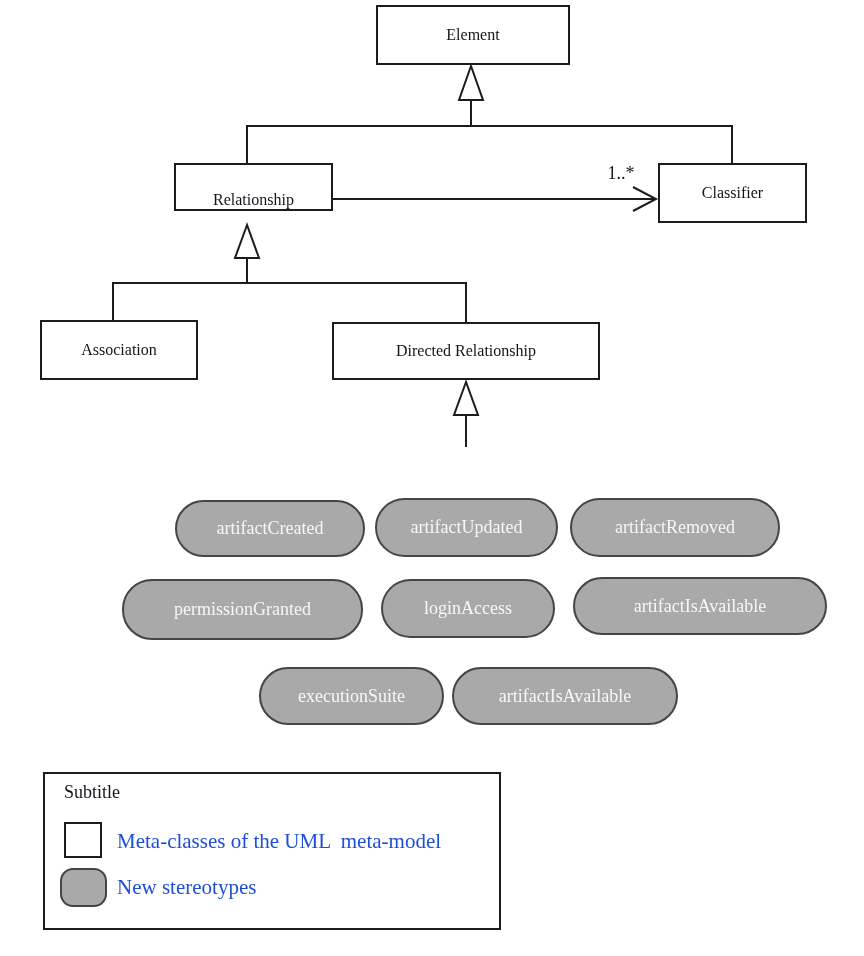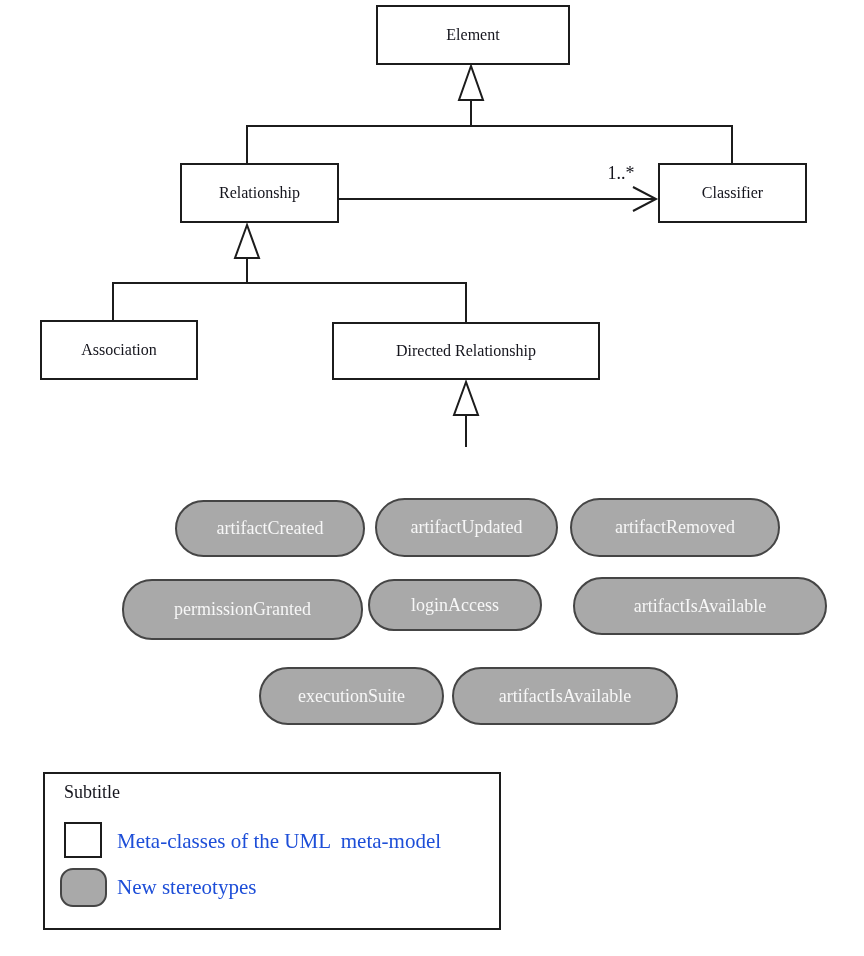--- a/index.html
+++ b/index.html
@@ -98,32 +98,32 @@
     left: 72px;
     font-size: 21px;
     color: #1d4ed8;
     white-space: pre;
   }
   .legend-item-label.lbl-metaclass { top: 55px; }
   .legend-item-label.lbl-stereotype { top: 101px; }
 
   
   .box-element               { left: 376px; top: 5px;   width: 194px; height: 60px; }
-  .box-relationship          { left: 180px; top: 163px; width: 159px; height: 60px; }
+  .box-relationship          { left: 174px; top: 163px; width: 159px; height: 48px; align-items: flex-end; }
   .box-classifier            { left: 658px; top: 163px; width: 149px; height: 60px; }
   .box-association           { left: 40px;  top: 320px; width: 158px; height: 60px; }
   .box-directed-relationship { left: 332px; top: 322px; width: 268px; height: 58px; }
   .box-dependency            { left: 377px; top: 445px; width: 158px; height: 62px; }
 
   
   .pill-0 { left: 175px; top: 500px; width: 190px; height: 57px; }
   .pill-1 { left: 375px; top: 498px; width: 183px; height: 59px; }
   .pill-2 { left: 570px; top: 498px; width: 210px; height: 59px; }
   .pill-3 { left: 122px; top: 579px; width: 241px; height: 61px; }
-  .pill-4 { left: 368px; top: 579px; width: 174px; height: 52px; }
+  .pill-4 { left: 381px; top: 579px; width: 174px; height: 59px; }
   .pill-5 { left: 573px; top: 577px; width: 254px; height: 58px; }
   .pill-6 { left: 259px; top: 667px; width: 185px; height: 58px; }
   .pill-7 { left: 452px; top: 667px; width: 226px; height: 58px; }
 </style>
 </head>
 <body>
 
 <div class="canvas">
 
   <svg class="connectors" viewBox="0 0 864 956" xmlns="http://www.w3.org/2000/svg">

